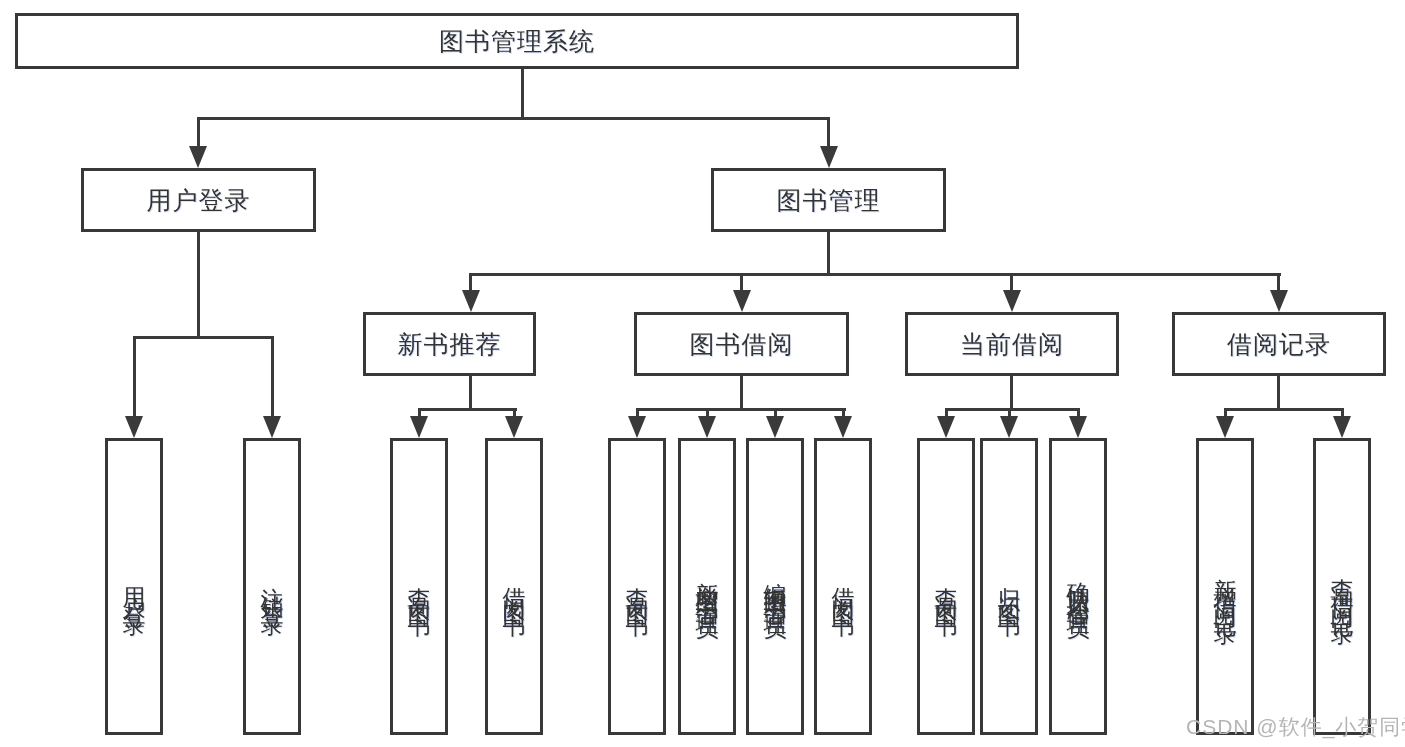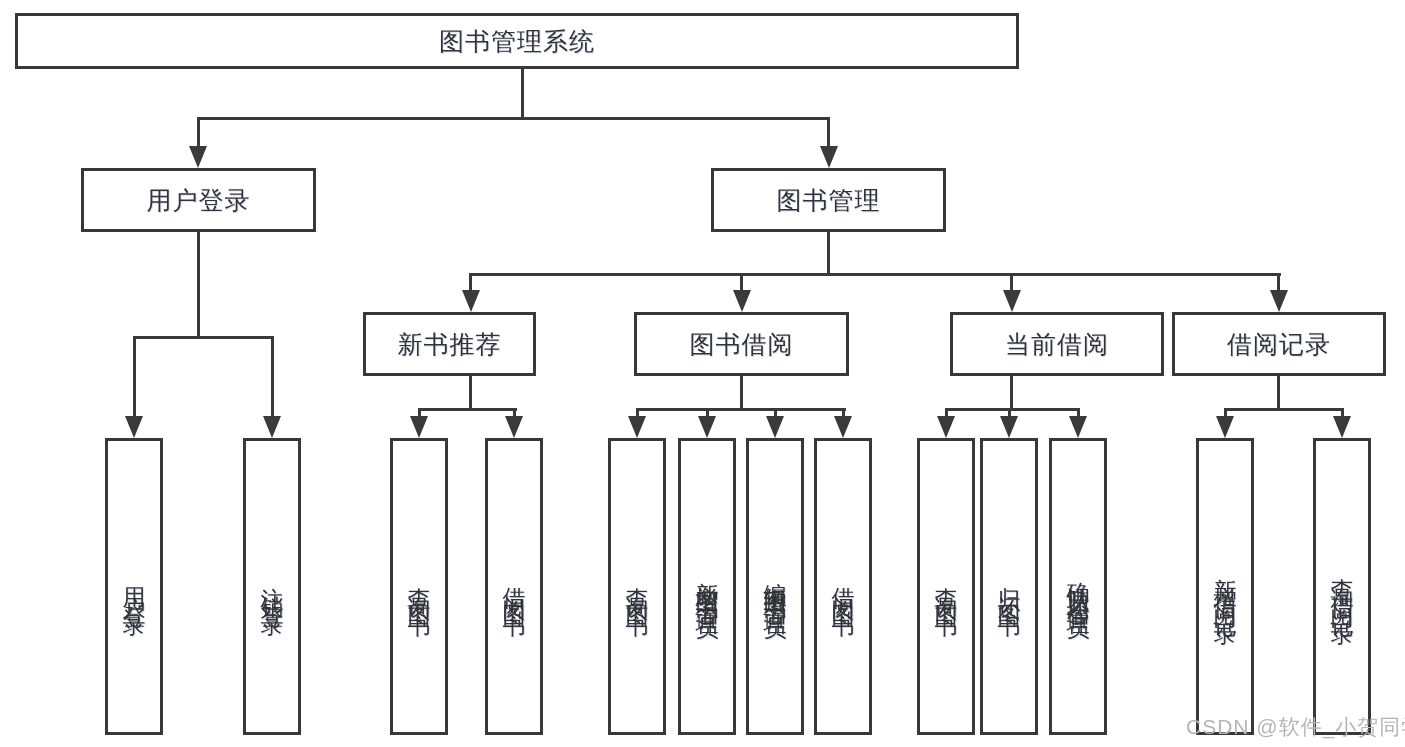--- a/index.html
+++ b/index.html
@@ -127,21 +127,21 @@
   <div class="box hbox" style="left:711px;top:168px;width:235px;height:64px">
     <span>图书管理</span>
   </div>
 
   <div class="box hbox" style="left:363px;top:312px;width:173px;height:64px">
     <span>新书推荐</span>
   </div>
   <div class="box hbox" style="left:634px;top:312px;width:215px;height:64px">
     <span>图书借阅</span>
   </div>
-  <div class="box hbox" style="left:950px;top:312px;width:214px;height:64px">
+  <div class="box hbox" style="left:905px;top:312px;width:214px;height:64px">
     <span>当前借阅</span>
   </div>
   <div class="box hbox" style="left:1172px;top:312px;width:214px;height:64px">
     <span>借阅记录</span>
   </div>
 
   <div class="box leaf" style="left:105px">
     <span class="vtext">用户登录</span>
   </div>
   <div class="box leaf" style="left:243px">

